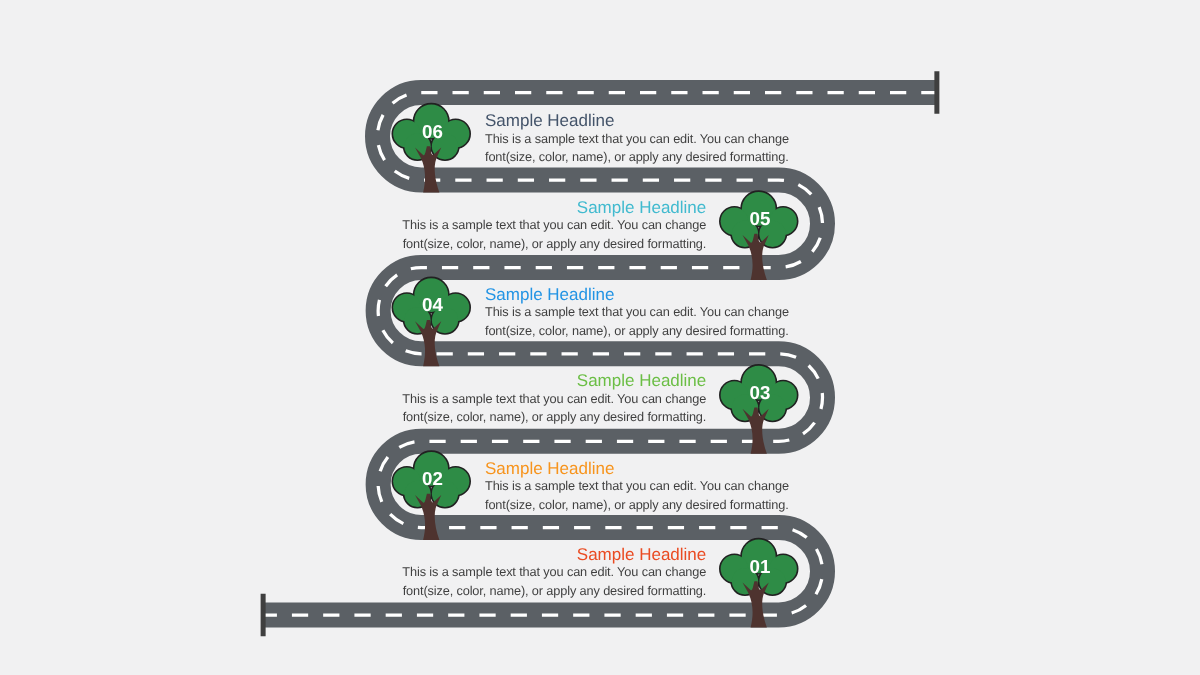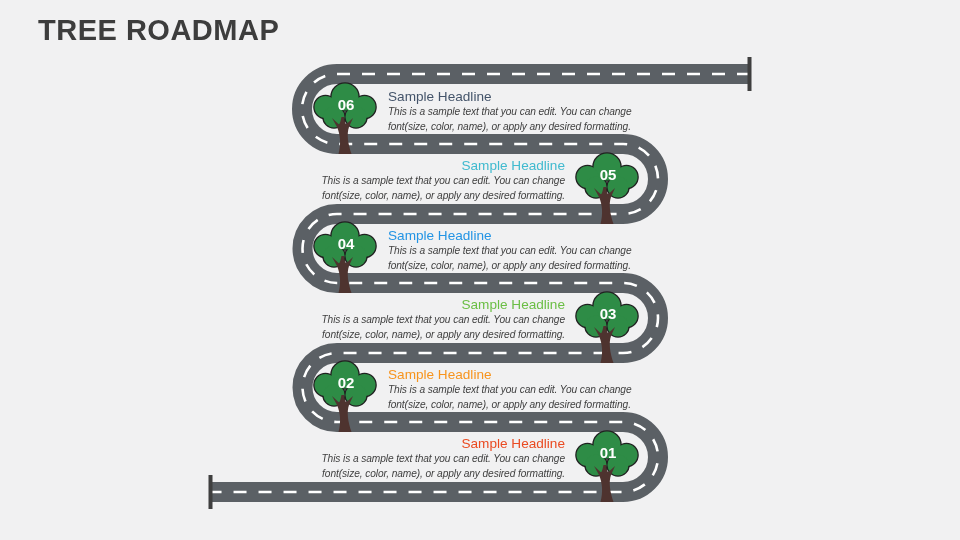--- a/index.html
+++ b/index.html
@@ -32,37 +32,35 @@
   .item.left  { left: 388px; text-align: left; }
   .item.right { left: 275px; text-align: right; }
   .headline {
     font-size: 13.6px;
     font-weight: 400;
     line-height: 15px;
     margin: 0 0 1px 0;
   }
   .body-line {
     font-size: 10.2px;
-    font-style: italic;
     letter-spacing: -0.1px;
     color: #3f3f3f;
     line-height: 14.8px;
   }
   .tree-number {
     font-family: "Liberation Sans", sans-serif;
     font-size: 15px;
     font-weight: 700;
   }
 </style>
 </head>
 <body>
 
 <div class="slide">
 
-  <h1 class="slide-title">TREE ROADMAP</h1>
 
   <svg class="roadmap" width="960" height="540" viewBox="0 0 960 540">
     <defs>
       <g id="tree">
 
         <g fill="none" stroke-width="2.6" stroke="#212121">
           <circle cx="35" cy="16" r="13.5"></circle>
           <circle cx="15.5" cy="26" r="11"></circle>
           <circle cx="54.5" cy="26" r="11"></circle>
           <circle cx="24" cy="36" r="10.5"></circle>

